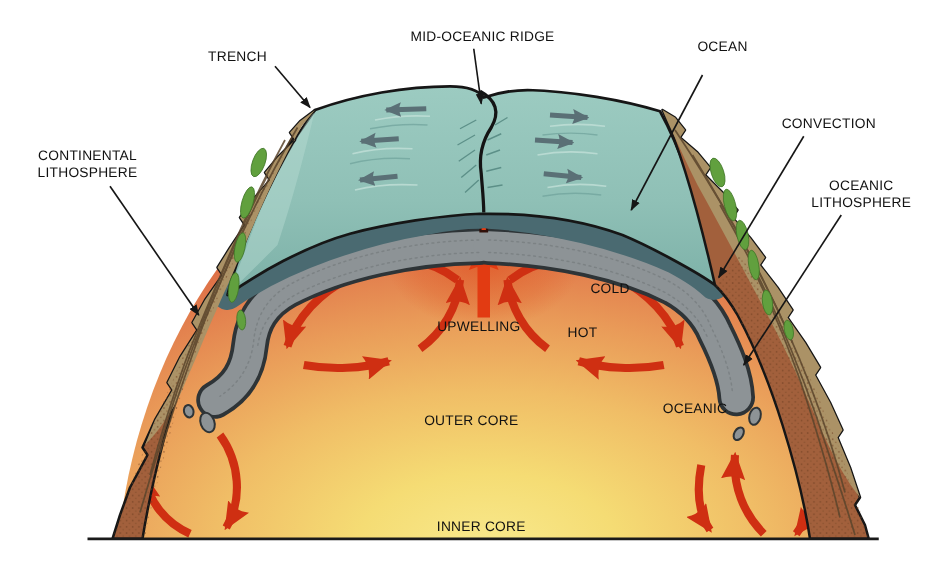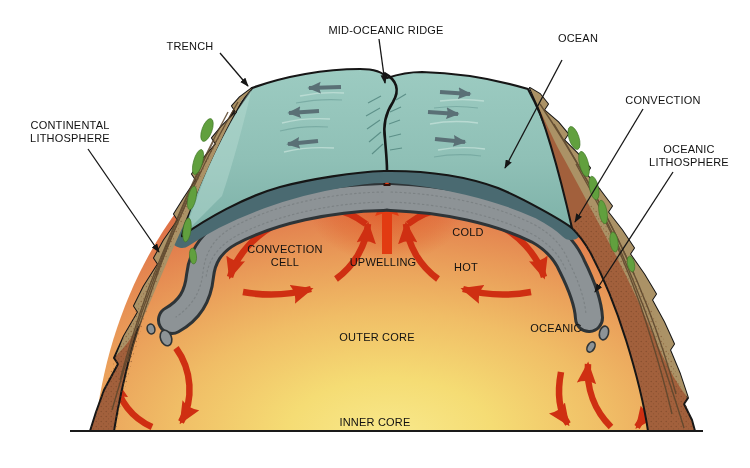--- a/index.html
+++ b/index.html
@@ -247,20 +247,19 @@
       <path d="M 673 172 L 595 292" marker-end="url(#mBlack)"></path>
     </g>
   </svg>
 
   <div class="label" style="left:190px;top:46px">TRENCH</div>
   <div class="label" style="left:386px;top:30px">MID-OCEANIC RIDGE</div>
   <div class="label" style="left:578px;top:38px">OCEAN</div>
   <div class="label" style="left:663px;top:100px">CONVECTION</div>
   <div class="label wrap w100" style="left:689px;top:156px">OCEANIC LITHOSPHERE</div>
   <div class="label wrap w100" style="left:70px;top:132px">CONTINENTAL LITHOSPHERE</div>
-  <div class="label wrap w92" style="left:285px;top:256px">CONVECTION CELL</div>
   <div class="label" style="left:383px;top:262px">UPWELLING</div>
-  <div class="label" style="left:468px;top:232px">COLD</div>
+  <div class="label" style="left:488px;top:232px">COLD</div>
   <div class="label" style="left:466px;top:267px">HOT</div>
   <div class="label" style="left:377px;top:337px">OUTER CORE</div>
   <div class="label" style="left:556px;top:328px">OCEANIC</div>
-  <div class="label" style="left:375px;top:422px">INNER CORE</div>
+  <div class="label" style="left:385px;top:422px">INNER CORE</div>
 </div>
 
 </body></html>

